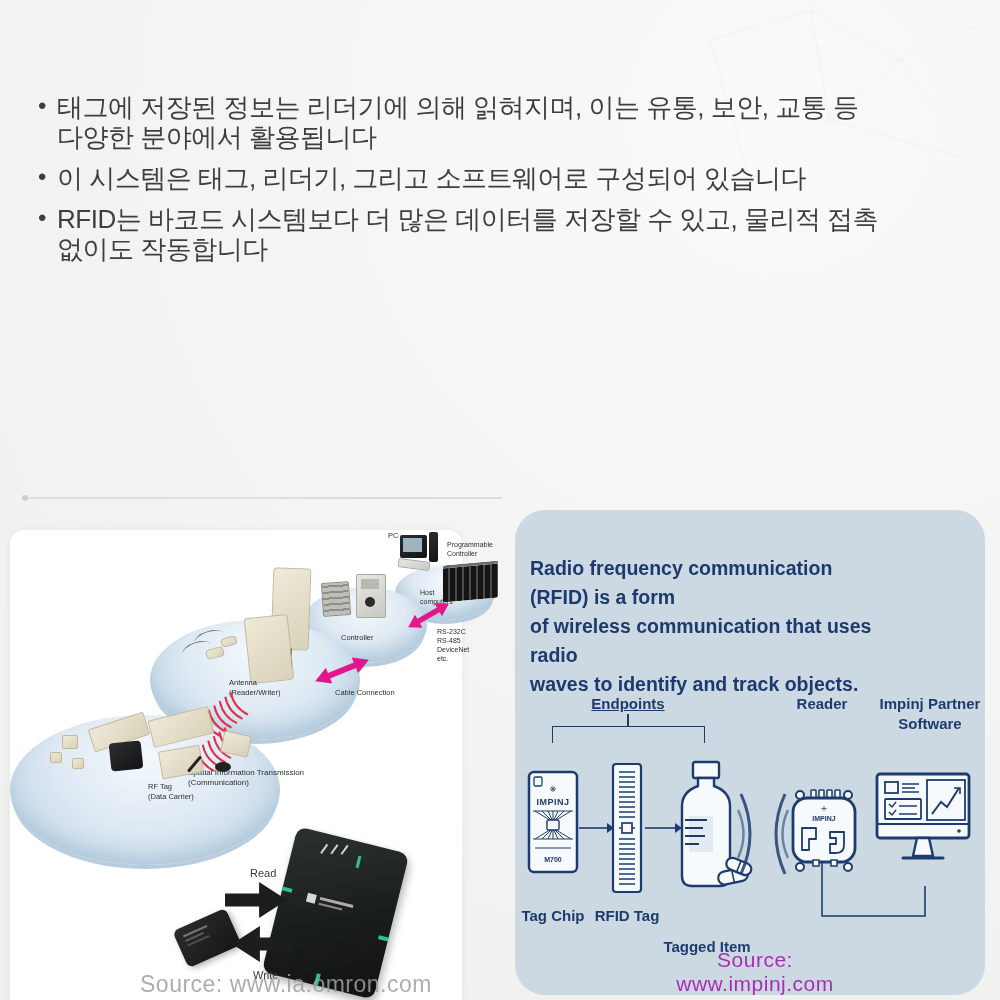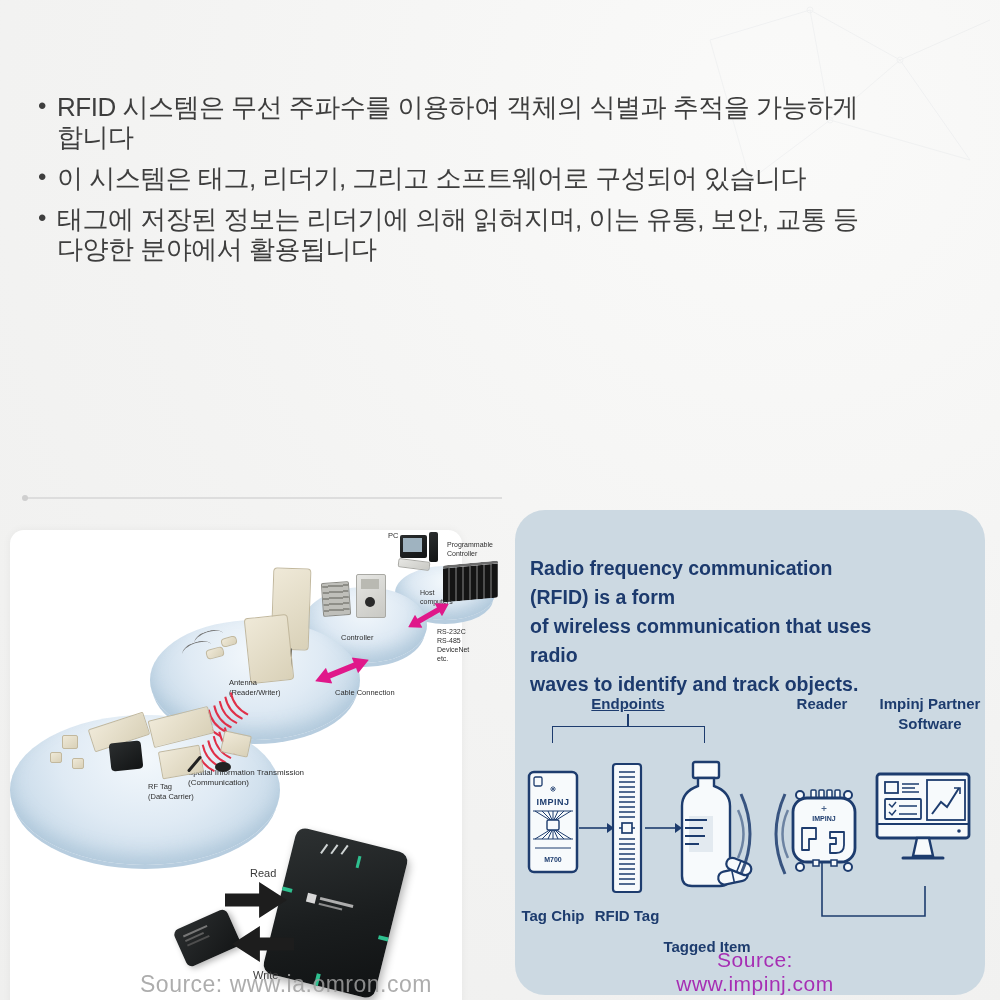--- a/index.html
+++ b/index.html
@@ -60,25 +60,25 @@
       <path d="M20,40 L120,10 L210,60 L300,20 M120,10 L140,120 L210,60 M140,120 L60,180 L20,40 M210,60 L280,160 L140,120"></path>
       <circle cx="120" cy="10" r="3"></circle>
         <circle cx="210" cy="60" r="3"></circle>
         <circle cx="140" cy="120" r="3"></circle>
         <circle cx="60" cy="180" r="3"></circle>
     </g>
   </svg>
 
 
   <ul class="bullets">
-    <li>RFID 시스템은 무선 주파수를 이용하여 객체의 식별과 추적을 가능하게
-합니다</li>
-    <li>이 시스템은 태그, 리더기, 그리고 소프트웨어로 구성되어 있습니다</li>
     <li>태그에 저장된 정보는 리더기에 의해 읽혀지며, 이는 유통, 보안, 교통 등
 다양한 분야에서 활용됩니다</li>
+    <li>이 시스템은 태그, 리더기, 그리고 소프트웨어로 구성되어 있습니다</li>
+    <li>RFID는 바코드 시스템보다 더 많은 데이터를 저장할 수 있고, 물리적 접촉
+없이도 작동합니다</li>
   </ul>
 
   <div class="divider"></div>
 
   <div class="omron">
 
     <div class="disc" style="left:385px;top:36px;width:100px;height:54px;"></div>
     <div class="disc" style="left:292px;top:57px;width:125px;height:76px;"></div>
     <div class="disc" style="left:140px;top:90px;width:210px;height:120px;"></div>
     <div class="disc" style="left:0px;top:185px;width:270px;height:150px;"></div>

